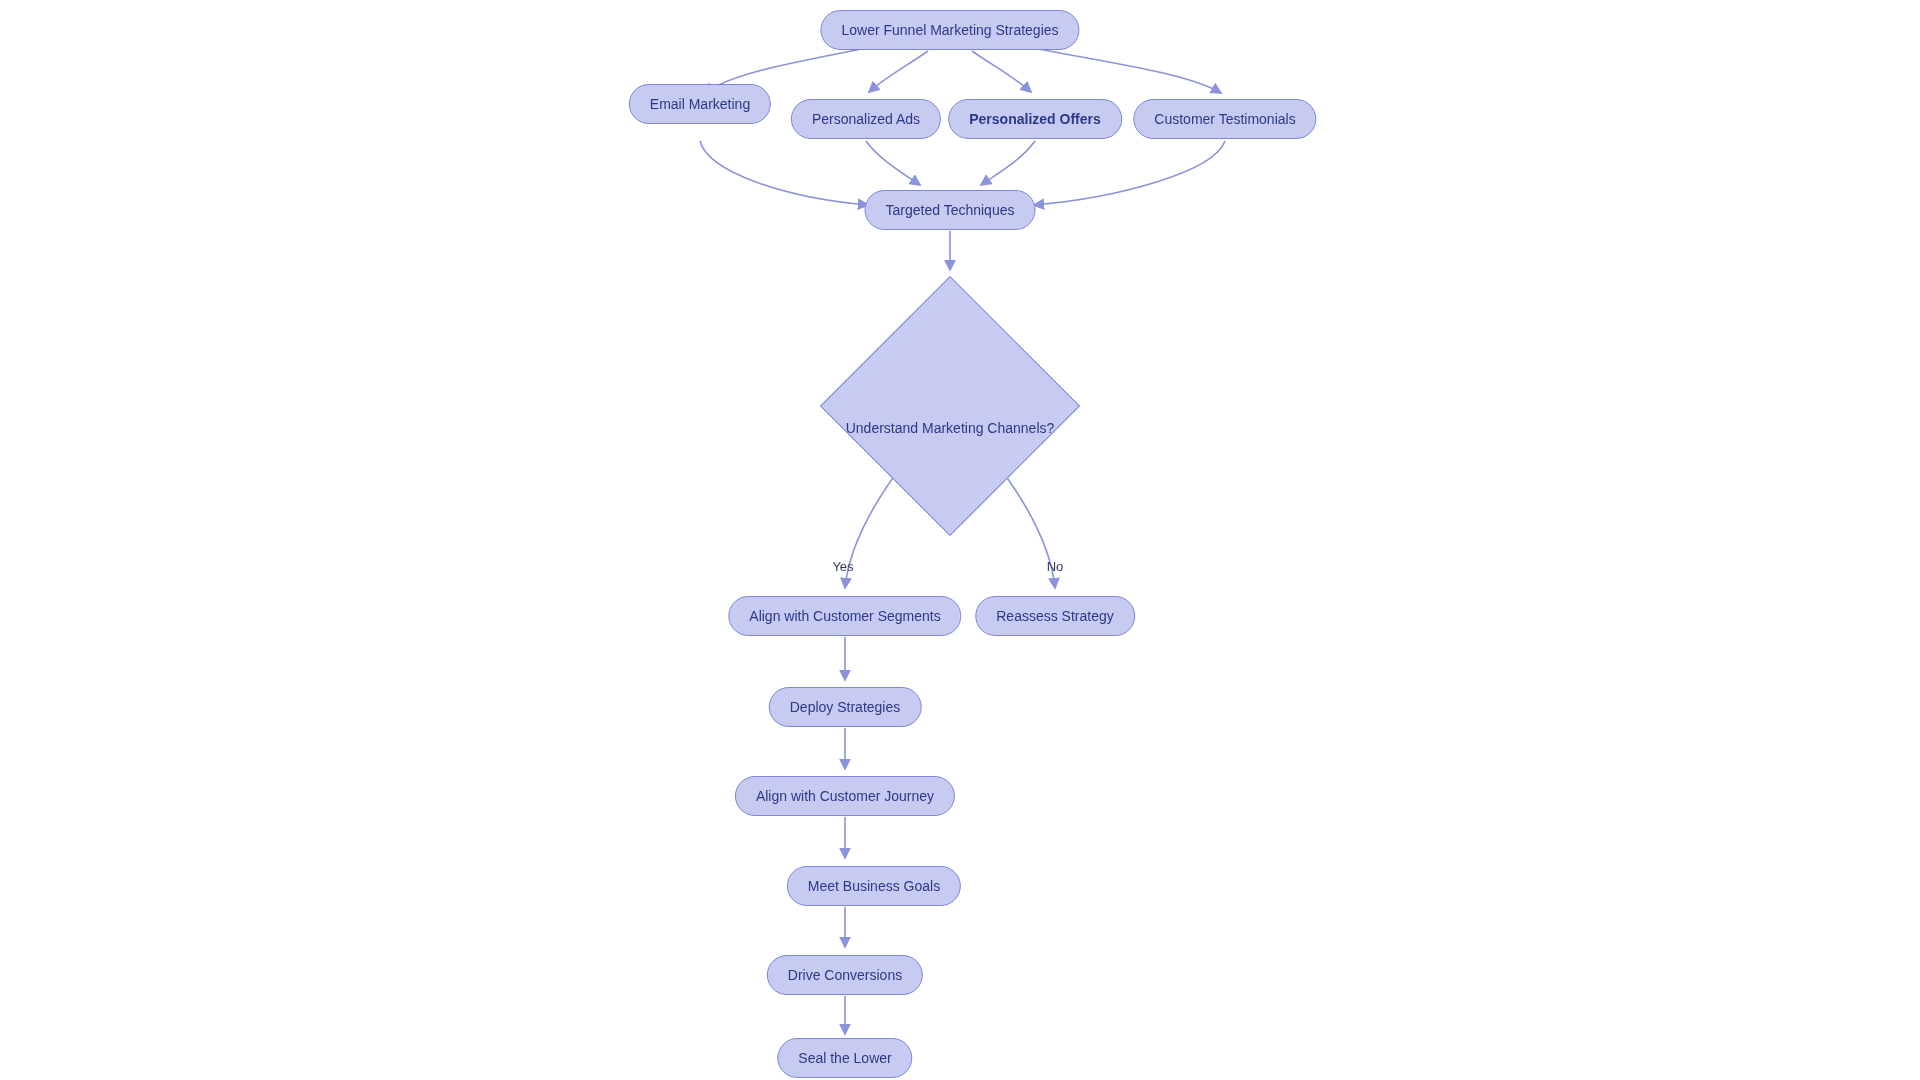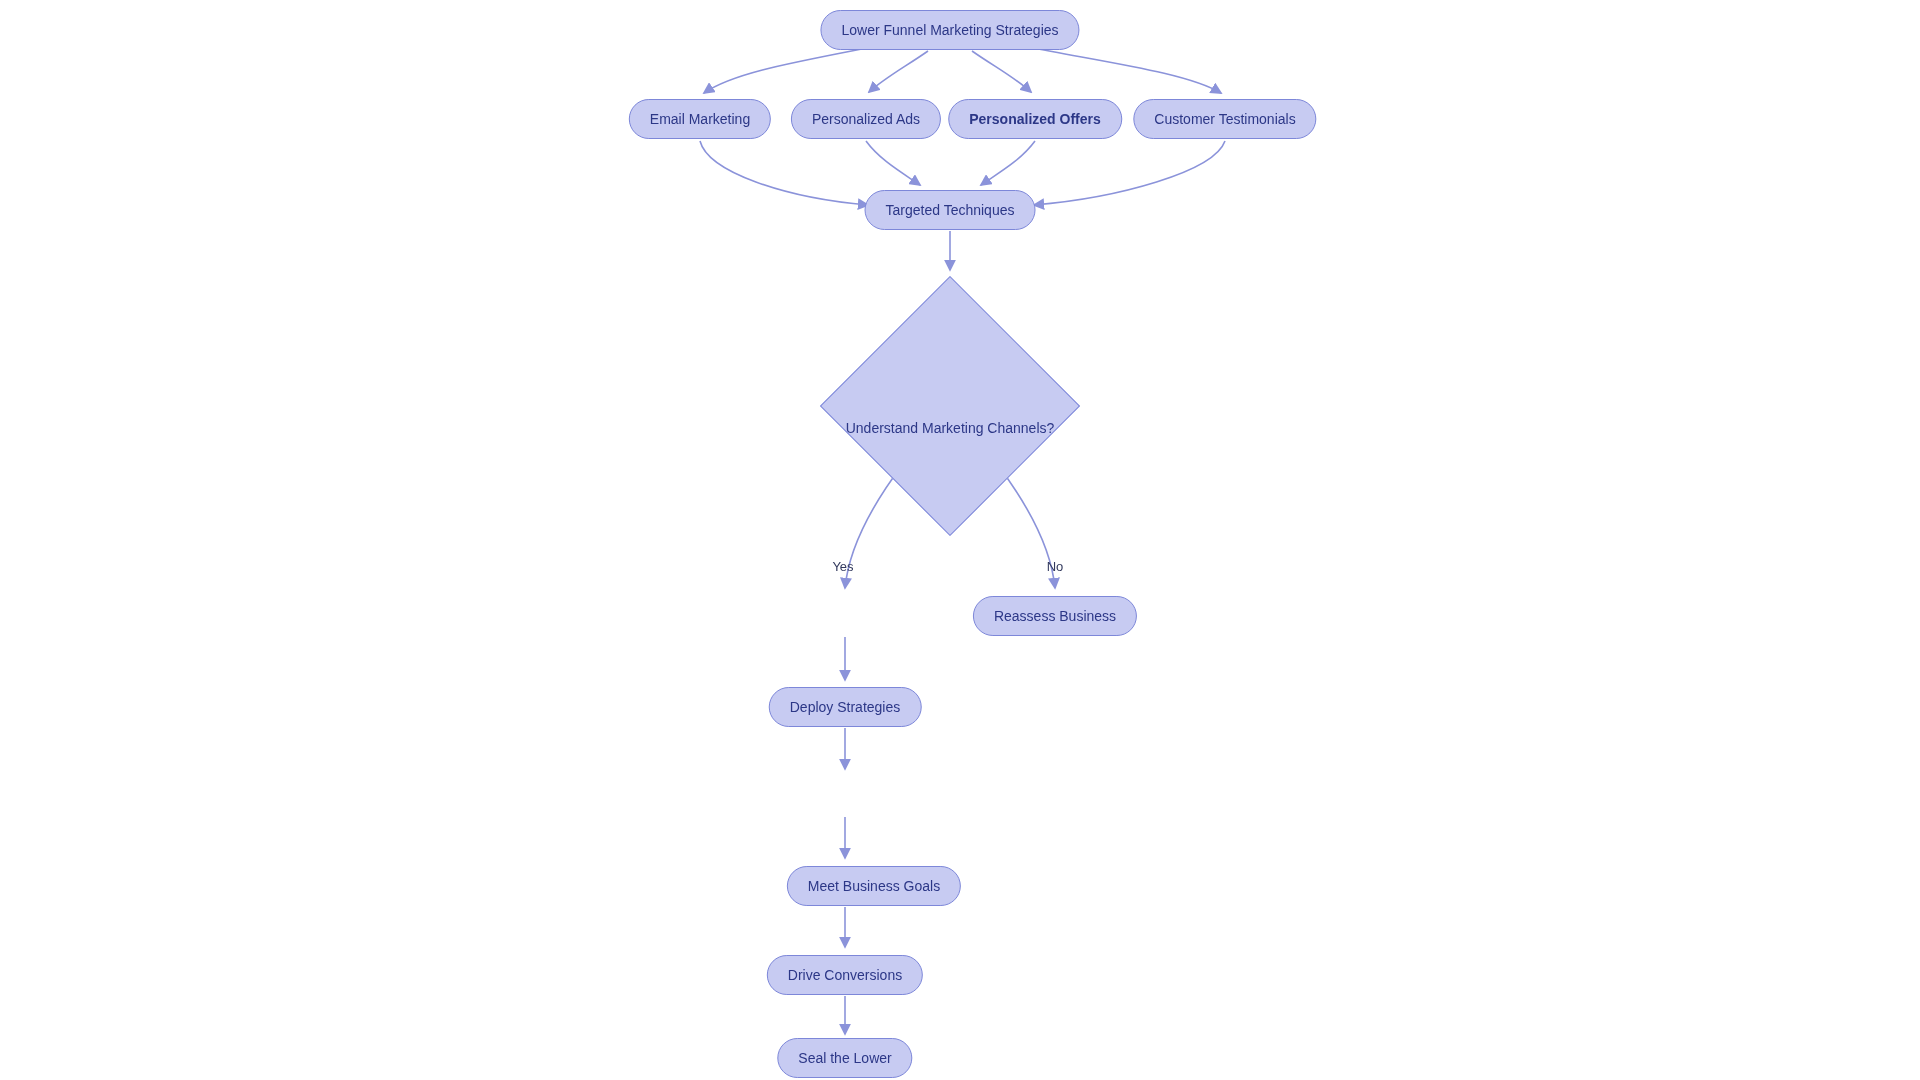--- a/index.html
+++ b/index.html
@@ -98,41 +98,43 @@
 
     <path class="edge" d="M 845 637 L 845 680" marker-end="url(#arrow)"></path>
     <path class="edge" d="M 845 728 L 845 769" marker-end="url(#arrow)"></path>
     <path class="edge" d="M 845 817 L 845 858" marker-end="url(#arrow)"></path>
     <path class="edge" d="M 845 907 L 845 947" marker-end="url(#arrow)"></path>
     <path class="edge" d="M 845 996 L 845 1034" marker-end="url(#arrow)"></path>
   </svg>
 
   <div class="node" style="left:950px;top:30px;">Lower Funnel Marketing Strategies</div>
 
-  <div class="node" style="left:700px;top:119px;">Email Marketing</div>
+  <div class="node" style="left:700px;top:104px;">Email Marketing</div>
 
   <div class="node" style="left:866px;top:119px;">Personalized Ads</div>
 
   <div class="node" style="left:1035px;top:119px;font-weight:bold;">Personalized Offers</div>
 
   <div class="node" style="left:1225px;top:119px;">Customer Testimonials</div>
 
   <div class="node" style="left:950px;top:210px;">Targeted Techniques</div>
 
   <div class="diamond" style="left:950px;top:406px;"></div>
   <div class="diamond-label" style="left:950px;top:428px;">Understand Marketing Channels?</div>
 
   <div class="edge-label" style="left:843px;top:566px;">Yes</div>
   <div class="edge-label" style="left:1055px;top:566px;">No</div>
 
+  <div class="node" style="left:845px;top:616px;">Align with Customer Segments</div>
 
-  <div class="node" style="left:1055px;top:616px;">Reassess Business</div>
+  <div class="node" style="left:1055px;top:616px;">Reassess Strategy</div>
 
   <div class="node" style="left:845px;top:707px;">Deploy Strategies</div>
 
+  <div class="node" style="left:845px;top:796px;">Align with Customer Journey</div>
 
   <div class="node" style="left:874px;top:886px;">Meet Business Goals</div>
 
   <div class="node" style="left:845px;top:975px;">Drive Conversions</div>
 
   <div class="node" style="left:845px;top:1058px;">Seal the Lower</div>
 
 </div>
 
 </body></html>

